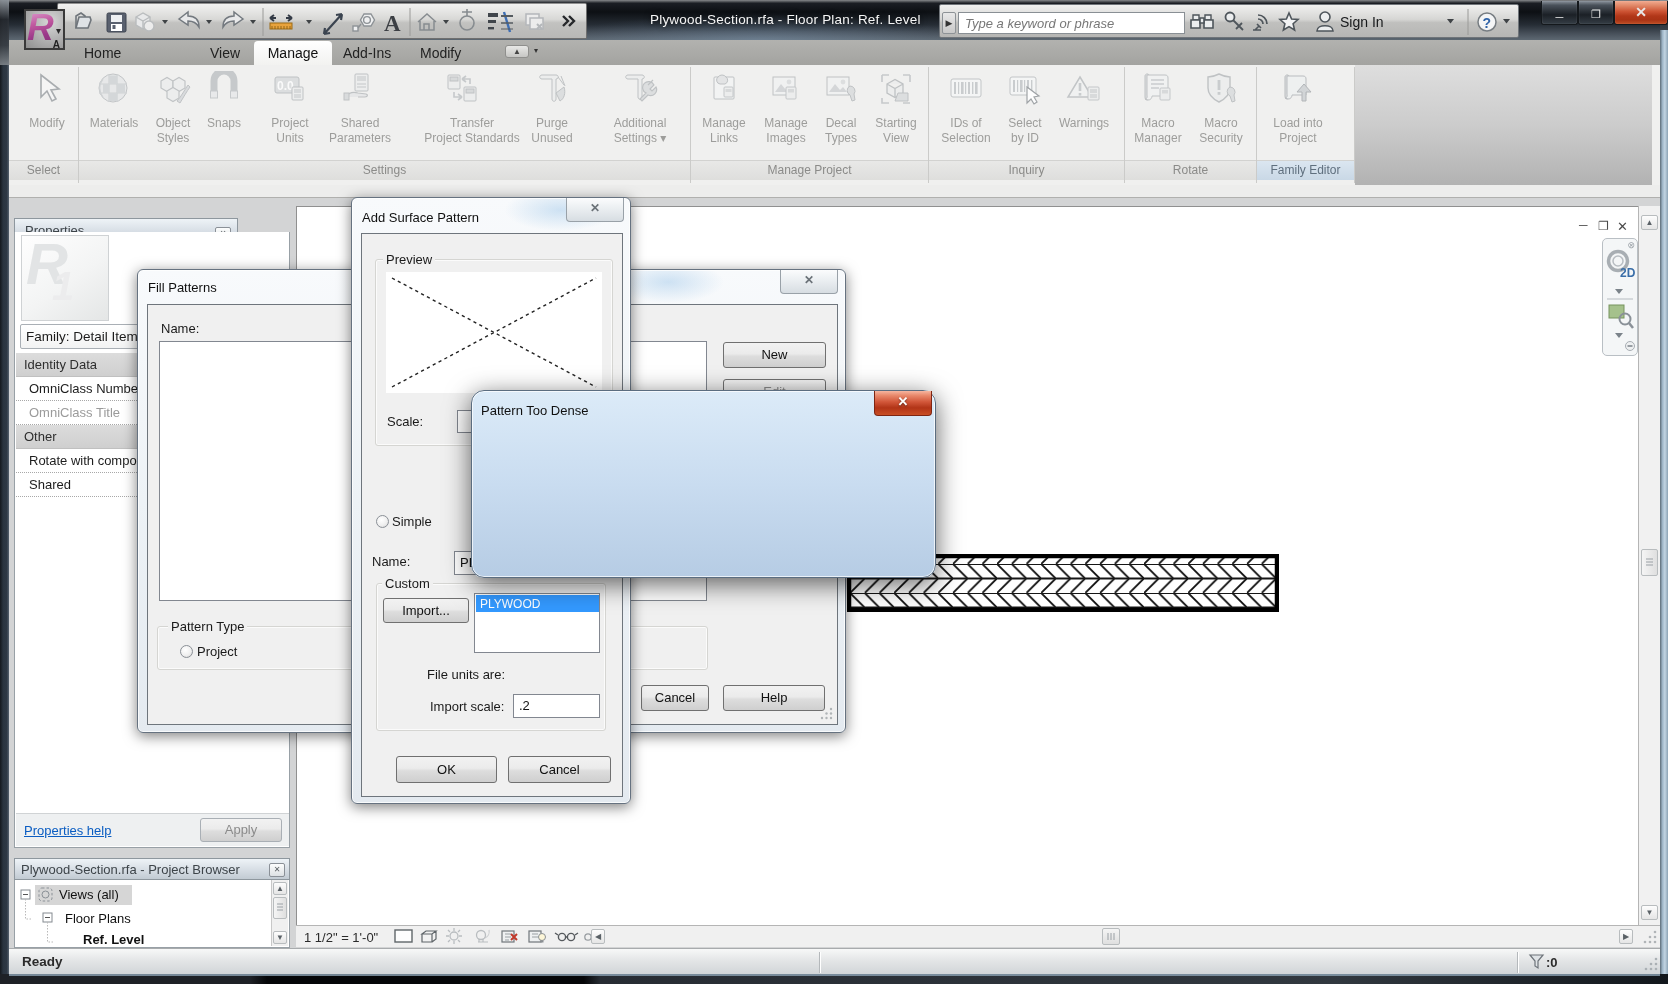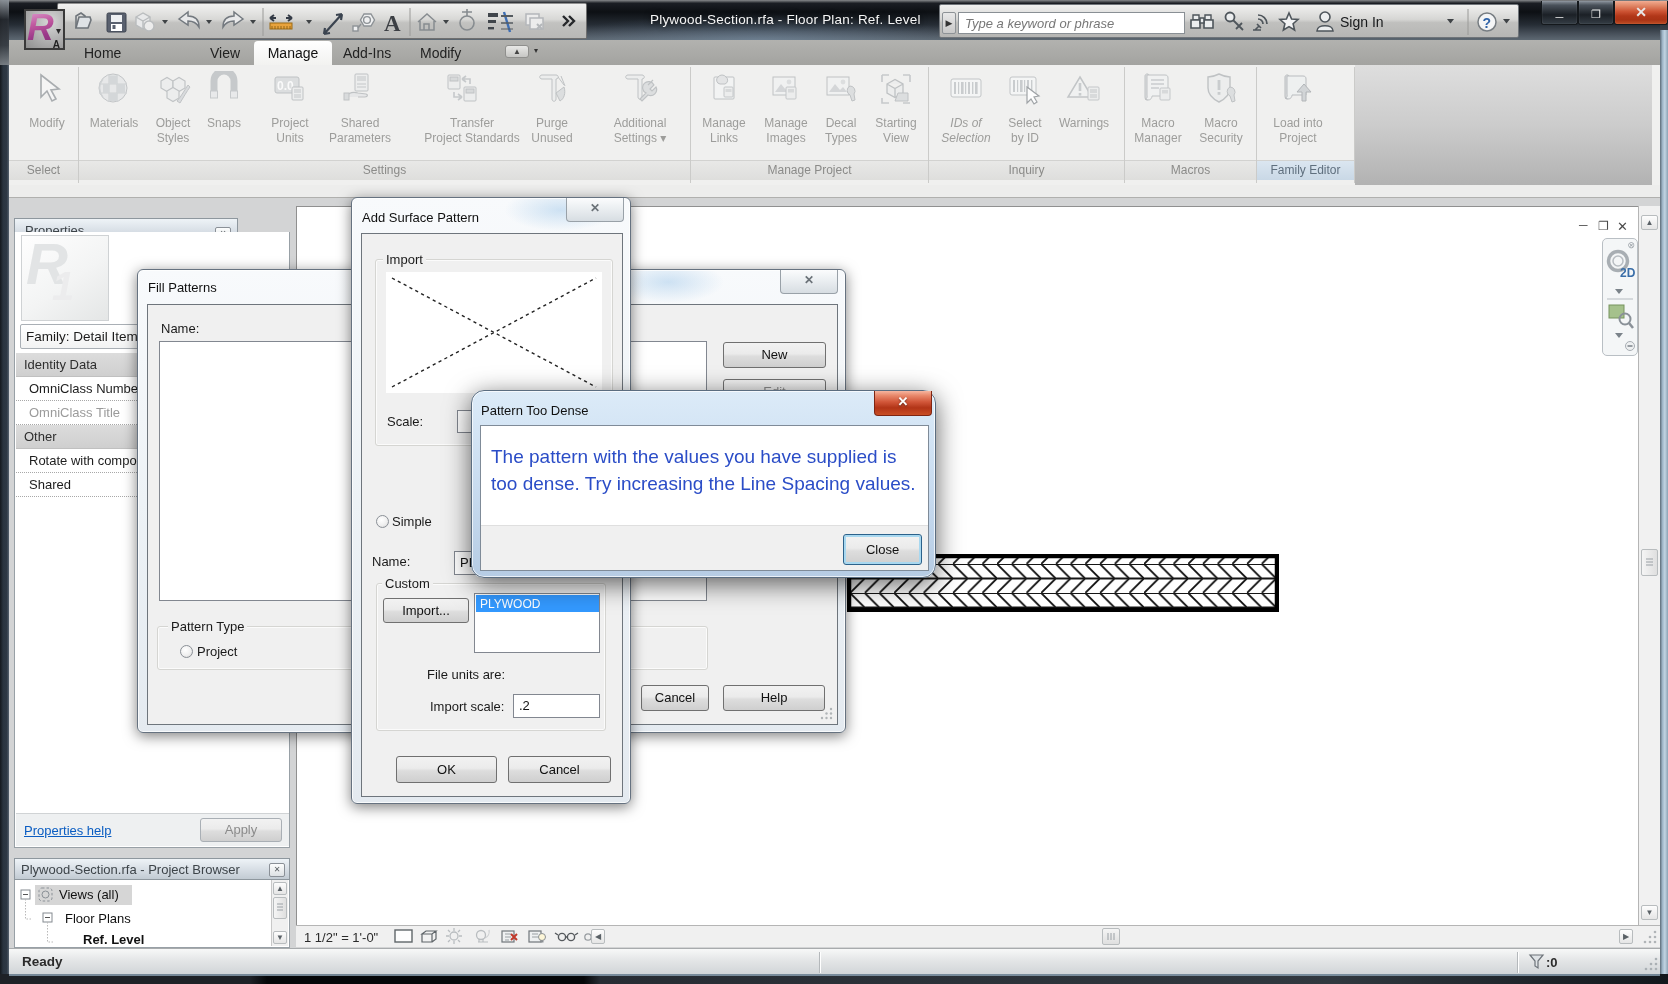--- a/index.html
+++ b/index.html
@@ -269,40 +269,40 @@
   <div class="rlabelrow" style="left:70px;width:611px;">
       <span class="rlabel">Settings</span>
     </div>
   <div class="rlabelrow" style="left:682px;width:237px;">
       <span class="rlabel">Manage Project</span>
     </div>
   <div class="rlabelrow" style="left:920px;width:195px;">
       <span class="rlabel">Inquiry</span>
     </div>
   <div class="rlabelrow" style="left:1116px;width:131px;">
-      <span class="rlabel">Macros</span>
+      <span class="rlabel">Rotate</span>
     </div>
   <div class="rlabelrow" style="left:1248px;width:97px;background:linear-gradient(180deg,#dbe6f0,#c9d8e6);">
       <span class="rlabel" style="color:#5f6f7e;">Family Editor</span>
     </div>
 
   <div class="rbtn-label" style="left:-17px;">Modify</div>
   <div class="rbtn-label" style="left:50px;">Materials</div>
   <div class="rbtn-label" style="left:109px;">Object<br>Styles</div>
   <div class="rbtn-label" style="left:160px;">Snaps</div>
   <div class="rbtn-label" style="left:226px;">Project<br>Units</div>
   <div class="rbtn-label" style="left:296px;">Shared<br>Parameters</div>
   <div class="rbtn-label" style="left:383px;width:160px;">Transfer<br>Project Standards</div>
   <div class="rbtn-label" style="left:488px;">Purge<br>Unused</div>
   <div class="rbtn-label" style="left:576px;">Additional<br>Settings ▾</div>
   <div class="rbtn-label" style="left:660px;">Manage<br>Links</div>
   <div class="rbtn-label" style="left:722px;">Manage<br>Images</div>
   <div class="rbtn-label" style="left:777px;">Decal<br>Types</div>
   <div class="rbtn-label" style="left:832px;">Starting<br>View</div>
-  <div class="rbtn-label" style="left:902px;font-style:italic;">IDs of<br>Selection</div>
+  <div class="rbtn-label" style="left:902px;">IDs of<br>Selection</div>
   <div class="rbtn-label" style="left:961px;">Select<br>by ID</div>
   <div class="rbtn-label" style="left:1020px;">Warnings</div>
   <div class="rbtn-label" style="left:1094px;">Macro<br>Manager</div>
   <div class="rbtn-label" style="left:1157px;">Macro<br>Security</div>
   <div class="rbtn-label" style="left:1234px;">Load into<br>Project</div>
 
   <svg class="ricon" style="left:20px;" viewBox="0 0 36 36">
       <path d="M12,4 L12,26 L18,20 L23,30 L27,28 L22,19 L30,18 Z" fill="#f5f5f5" stroke="#a9adb0" stroke-width="1.6"></path>
     </svg>
   <svg class="ricon" style="left:86px;" viewBox="0 0 36 36">
@@ -635,21 +635,21 @@
   </div>
 </div>
 
 <div class="aero inactive abs" style="left:351px;top:197px;width:280px;height:607px;">
   <span class="titletxt" style="left:10px;top:12px;">Add Surface Pattern</span>
   <div class="aero-close" style="left:214px;top:0;width:58px;height:24px;">
       <span>✕</span>
     </div>
   <div class="client" style="left:9px;top:35px;width:262px;height:564px;">
     <div class="groupbox" style="left:13px;top:25px;width:238px;height:187px;"></div>
-    <span class="gblabel" style="left:21px;top:18px;">Import</span>
+    <span class="gblabel" style="left:21px;top:18px;">Preview</span>
     <div style="position:absolute;left:24px;top:38px;width:216px;height:121px;background:#fff;">
       <svg width="216" height="121">
         <path d="M6,6 L210,115 M6,115 L210,6" stroke="#222" stroke-width="1.4" stroke-dasharray="3.2,3.4" fill="none"></path>
       </svg>
     </div>
     <span class="dlabel" style="left:25px;top:180px;">Scale:</span>
     <div class="input" style="left:95px;top:176px;width:145px;height:23px;"></div>
     <div class="radio" style="left:14px;top:281px;"></div>
     <span class="dlabel" style="left:30px;top:280px;">Simple</span>
     <span class="dlabel" style="left:10px;top:320px;">Name:</span>
@@ -667,22 +667,16 @@
     <div class="w7btn" style="left:34px;top:522px;width:101px;height:27px;line-height:25px;">OK</div>
     <div class="w7btn" style="left:146px;top:522px;width:103px;height:27px;line-height:25px;">Cancel</div>
   </div>
 </div>
 
 <div class="aero active abs" style="left:471px;top:390px;width:465px;height:188px;box-shadow:0 6px 26px rgba(0,0,0,.62), inset 0 0 0 1px rgba(255,255,255,.7);">
   <span class="titletxt" style="left:9px;top:12px;">Pattern Too Dense</span>
   <div class="aero-close" style="left:402px;top:0;width:58px;height:25px;background:linear-gradient(180deg,#f6b6a0 0%,#e98a6d 18%,#d2573a 45%,#b23417 70%,#c94e24 100%);border-color:#7e2512;">
     <span style="color:#fff;font-size:13px;top:3px;text-shadow:0 1px 2px rgba(0,0,0,.5);">✕</span>
   </div>
-  <div style="position:absolute;left:8px;top:34px;width:449px;height:146px;background:#fff;border:1px solid #7f8b98;">
-    <div style="position:absolute;left:0;bottom:0;width:100%;height:45px;background:#f0f0f0;border-top:1px solid #dfdfdf;"></div>
-    <span style="position:absolute;left:10px;top:20px;font-size:19px;color:#2b4dc7;">The pattern with the values you have supplied is</span>
-    <span style="position:absolute;left:10px;top:47px;font-size:19px;color:#2b4dc7;">too dense. Try increasing the Line Spacing values.</span>
-    <div class="w7btn" style="left:362px;top:108px;width:79px;height:31px;line-height:29px;border-color:#2c628b;box-shadow:0 0 0 2px #a8d8f0 inset;">Close</div>
-  </div>
 </div>
 <div class="abs" id="frame-bottom">
     <div class="glassline"></div>
   </div>
 
 </body></html>

